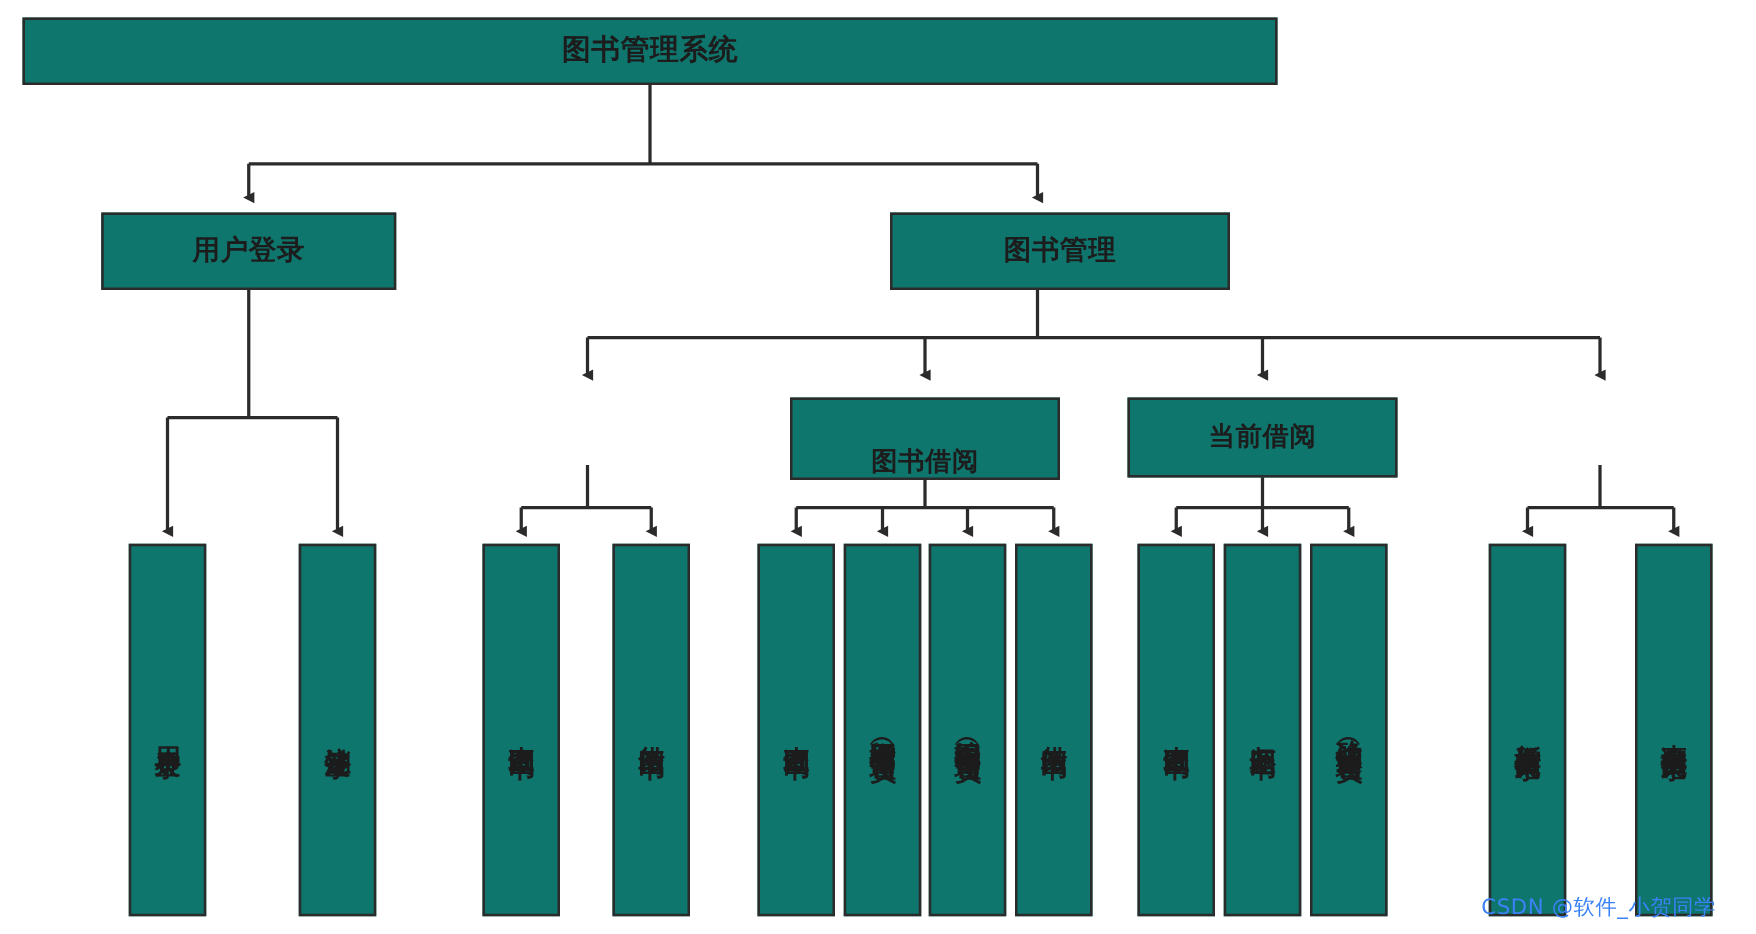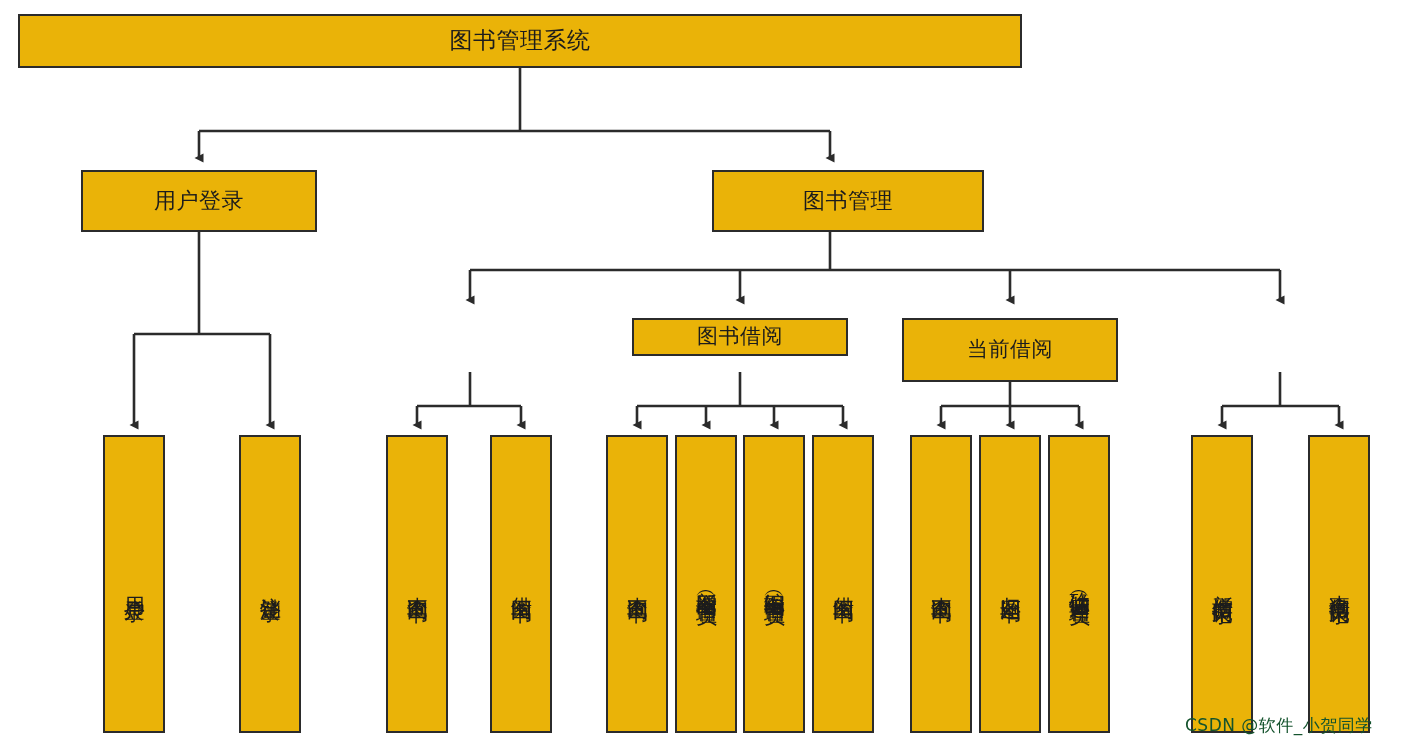--- a/index.html
+++ b/index.html
@@ -22,26 +22,27 @@
     position: absolute;
     left: 0;
     top: 0;
     width: 1405px;
     height: 747px;
   }
   .node {
     position: absolute;
     box-sizing: border-box;
     border: 2.5px solid #2b2b2b;
-    background: #eab308;
+    background: #0f766e;
     display: flex;
     align-items: center;
     justify-content: center;
     color: #1c1c1c;
     z-index: 2;
+    font-weight: bold;
   }
   .node-label {
     display: block;
     text-align: center;
     line-height: 1.12;
     letter-spacing: 0.5px;
   }
   .node-root .node-label {
     font-size: 23px;
   }
@@ -62,21 +63,21 @@
     line-height: 1.18;
     letter-spacing: 2px;
     max-height: 272px;
     white-space: normal;
   }
   .watermark {
     position: absolute;
     left: 1185px;
     top: 714px;
     font-size: 17px;
-    color: #14532d;
+    color: #3b82f6;
     letter-spacing: 0.5px;
     z-index: 3;
     white-space: nowrap;
   }
 </style>
 </head>
 <body>
 
 <div id="diagram-canvas">
 
@@ -136,21 +137,21 @@
 
   <div class="node node-l1" style="left:81px; top:170px; width:236px; height:62px;">
     <span class="node-label">用户登录</span>
   </div>
 
   <div class="node node-l1" style="left:712px; top:170px; width:272px; height:62px;">
     <span class="node-label">图书管理</span>
   </div>
 
 
-  <div class="node node-l2" style="left:632px; top:318px; width:216px; height:38px;">
+  <div class="node node-l2" style="left:632px; top:318px; width:216px; height:66px;align-items:flex-end;">
     <span class="node-label">图书借阅</span>
   </div>
 
   <div class="node node-l2" style="left:902px; top:318px; width:216px; height:64px;">
     <span class="node-label">当前借阅</span>
   </div>
 
 
   <div class="node node-leaf" style="left:103px; top:435px; width:62px; height:298px;">
     <span class="node-label">用户登录</span>

